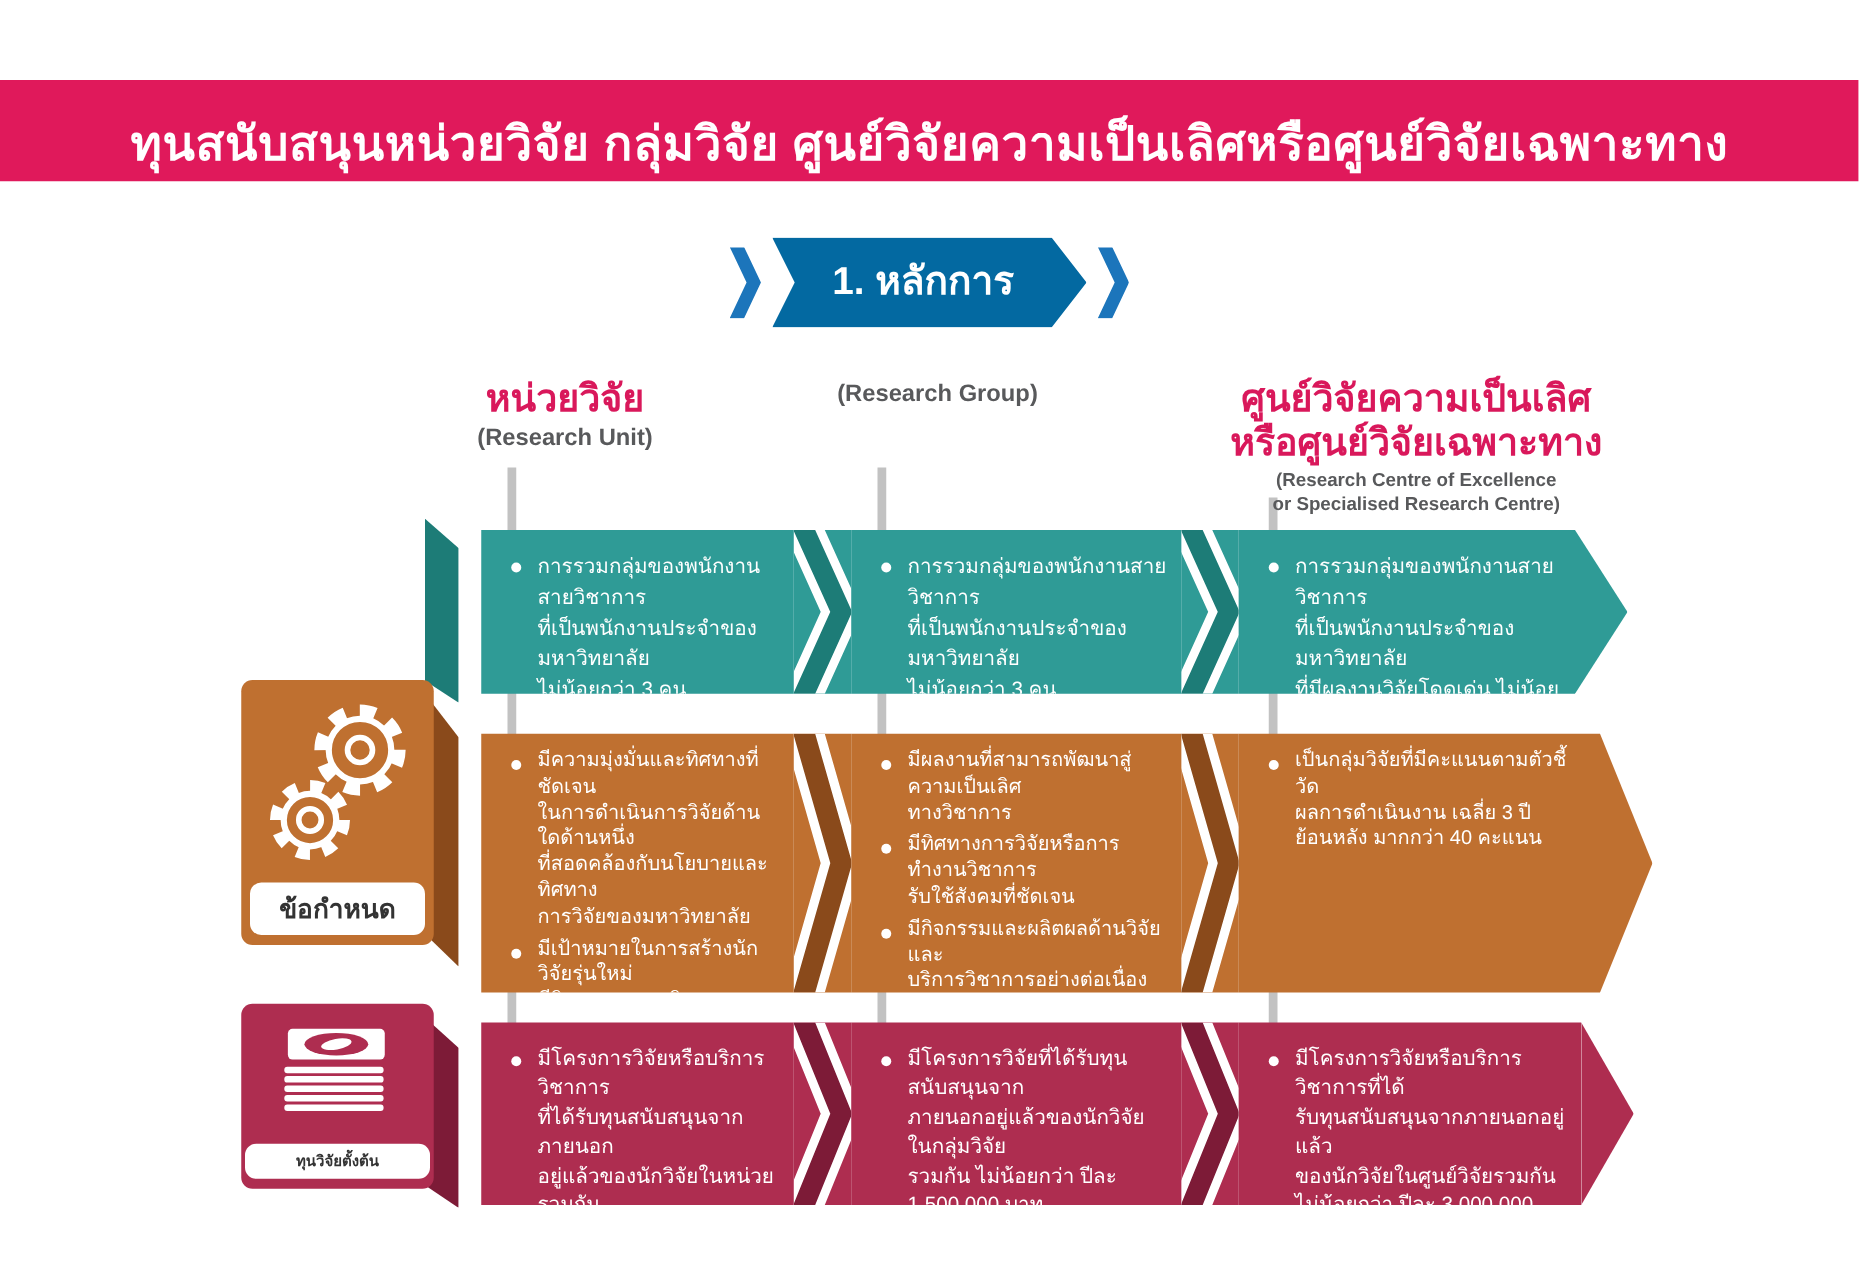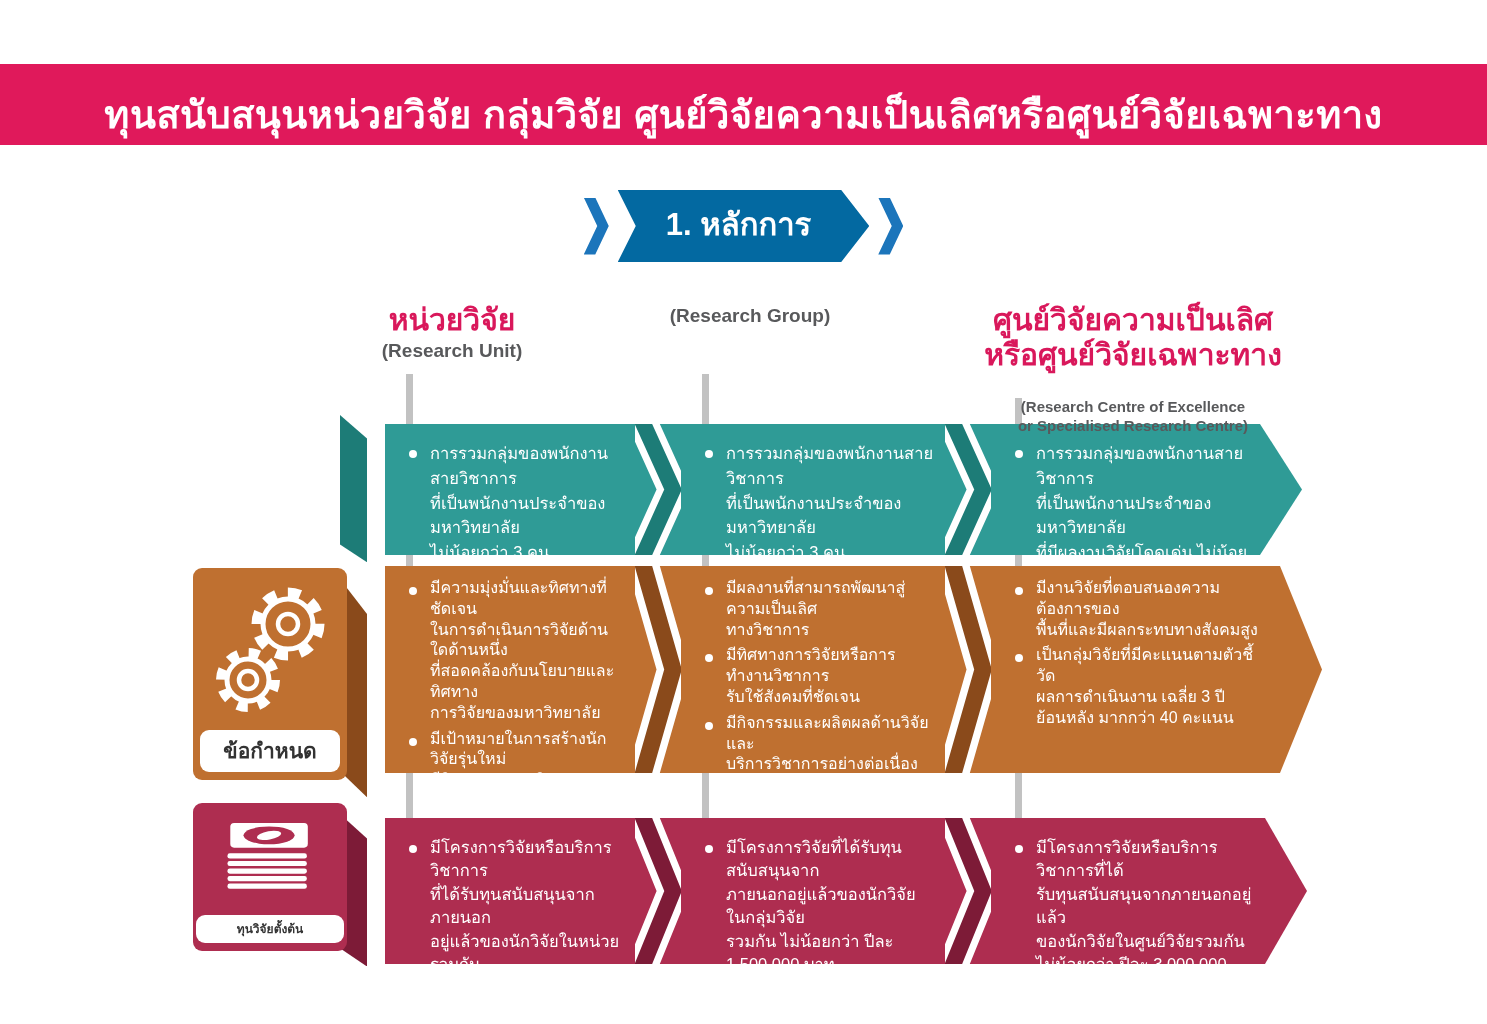--- a/index.html
+++ b/index.html
@@ -20,51 +20,51 @@
         display:flex;align-items:center;padding:0 58px 4px 48px;
         clip-path:polygon(0 0,calc(100% - 28px) 0,100% 50%,calc(100% - 28px) 100%,0 100%,18px 50%);}
 
   
   .colhead{position:absolute;top:302px;text-align:center;z-index:3;}
   .colhead .col-th{color:#D9185B;font-size:30px;font-weight:bold;line-height:1.18;white-space:pre-line;}
   .colhead .col-en{color:#58595B;font-size:19px;font-weight:bold;margin-top:3px;white-space:pre-line;}
   .col-1{left:346px;width:212px;}
   .col-2{left:638px;width:224px;}
   .col-3{left:968px;width:330px;}
-  .col-3 .col-en{font-size:15px;line-height:1.3;margin-top:24px;}
+  .col-3 .col-en{font-size:15px;line-height:1.3;margin-top:2px;}
 
   
   .vline{position:absolute;width:7px;background:#C2C2C2;z-index:0;}
   .vline-1{left:406px;top:374px;height:577px;}
   .vline-2{left:702px;top:374px;height:577px;}
   .vline-3{left:1015px;top:398px;height:553px;}
 
   
   .row-people{--band:#2F9B96;--dark:#1D7C77;}
   .row-rules {--band:#BF7030;--dark:#8A4A1B;}
   .row-fund  {--band:#AE2D50;--dark:#7D1B37;}
 
   
   .iconblock{position:absolute;z-index:2;}
   .block-people{left:193px;top:404px;width:180px;height:143px;}
-  .block-rules {left:193px;top:568px;width:180px;height:212px;}
+  .block-rules {left:193px;top:544px;width:180px;height:212px;}
   .block-fund  {left:193px;top:803px;width:180px;height:148px;}
   .fold{position:absolute;left:147px;top:11px;width:27px;height:103%;background:var(--dark);
         clip-path:polygon(0 0,100% 16%,100% 100%,0 88%);}
   .face{position:absolute;left:0;top:0;width:154px;height:100%;background:var(--band);
         border-radius:9px;display:flex;flex-direction:column;align-items:center;}
   .face svg{flex:0 0 auto;}
   .tag{position:absolute;left:7px;right:7px;bottom:8px;background:#fff;border-radius:9px;
        text-align:center;font-weight:bold;font-size:21px;color:#333;padding:4px 2px 5px;}
   .block-fund .tag{font-size:12px;left:3px;right:3px;}
 
   
   .band{position:absolute;left:385px;display:flex;z-index:1;}
   .band-people{top:424px;height:131px;width:917px;}
-  .band-rules {top:566px;height:207px;width:937px;}
+  .band-rules {top:587px;height:207px;width:937px;}
   .band-fund  {top:818px;height:146px;width:922px;}
   .seg{background:var(--band);overflow:hidden;}
   .seg-a{width:250px;}
   .seg-b{width:264px;}
   .seg-c{flex:1;}
   .junc{width:46px;background:var(--band);position:relative;overflow:hidden;}
   .junc svg{position:absolute;left:0;top:0;width:100%;height:100%;}
   .jw{fill:none;stroke:#fff;stroke-width:30;}
   .jd{fill:none;stroke:var(--dark);stroke-width:16;}
   .tip{width:42px;background:var(--band);clip-path:polygon(0 0,100% 50%,0 100%);}
@@ -202,22 +202,20 @@
       </ul>
     </div>
     <div class="junc">
       <svg viewBox="0 0 46 132" preserveAspectRatio="none">
           <path class="jw" d="M3 -12 L38 66 L3 144"></path>
           <path class="jd" d="M3 -12 L38 66 L3 144"></path>
         </svg>
     </div>
     <div class="seg seg-c">
       <ul class="bullets">
-        <li>มีงานวิจัยที่ตอบสนองความต้องการของ
-พื้นที่และมีผลกระทบทางสังคมสูง</li>
         <li>เป็นกลุ่มวิจัยที่มีคะแนนตามตัวชี้วัด
 ผลการดำเนินงาน เฉลี่ย 3 ปี
 ย้อนหลัง มากกว่า 40 คะแนน</li>
       </ul>
     </div>
     <div class="tip"></div>
   </div>
 
   <div class="iconblock block-fund row-fund">
     <div class="fold"></div>

